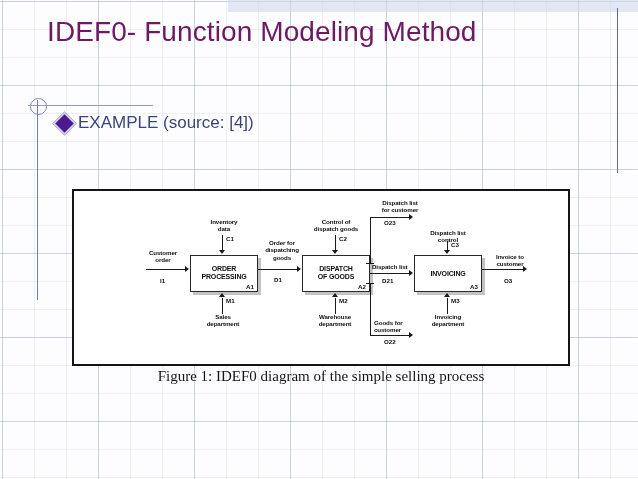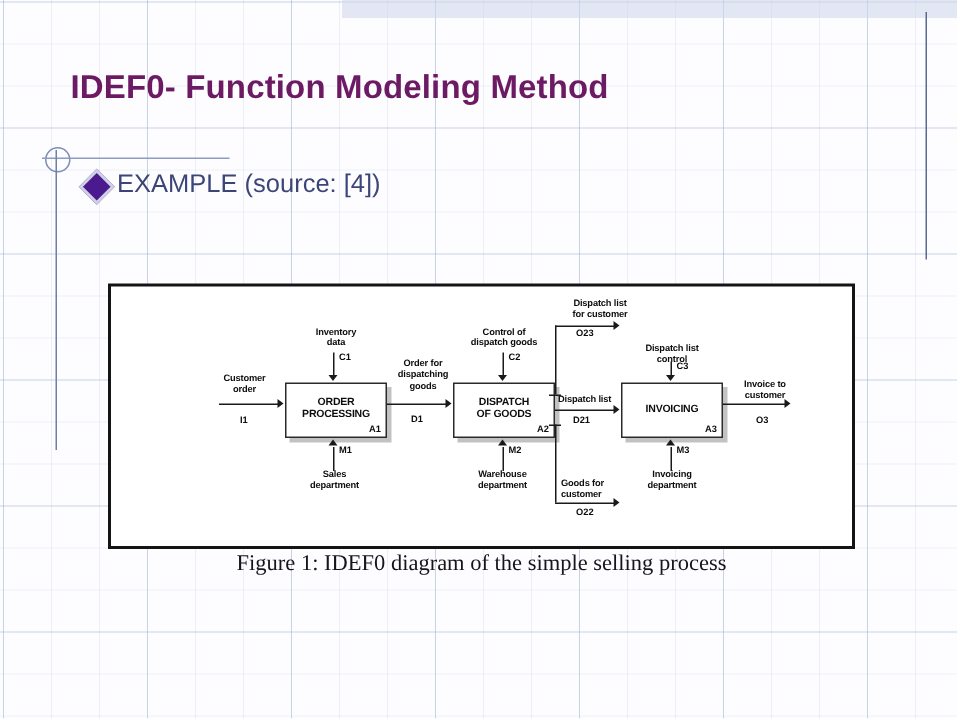--- a/index.html
+++ b/index.html
@@ -32,41 +32,40 @@
   }
   
   #rightrule{
     position:absolute;left:617px;top:8px;width:1px;height:165px;
     background:#5b6a93;
   }
   
   #title{
     position:absolute;left:47px;top:14px;width:470px;
     color:#6d1a64;
-    font-size:22px;line-height:36px;font-weight:700;
+    font-size:28px;line-height:36px;font-weight:400;
     letter-spacing:.1px;
-    margin-top:26px;
   }
   
   #deco-circle{
     position:absolute;left:30px;top:98px;width:15px;height:15px;
     border:1px solid #7d8cb5;border-radius:50%;
     background:transparent;
   }
   #deco-hline{
     position:absolute;left:28px;top:105px;width:125px;height:1px;
     background:#8e9cc0;
   }
   #deco-vline{
     position:absolute;left:37px;top:100px;width:1px;height:200px;
     background:#6f7fa8;
   }
   
   #bullet-row{
-    position:absolute;left:56px;top:113px;display:flex;align-items:flex-end;gap:5px;
+    position:absolute;left:56px;top:113px;display:flex;align-items:center;gap:5px;
   }
   .diamond{
     width:13px;height:13px;transform:rotate(45deg);
     background:#4b1a8e;border:2px solid #cfcfe6;
     flex:0 0 auto;
   }
   #bullet-text{
     color:#3c4578;font-size:17px;line-height:20px;
   }
   

